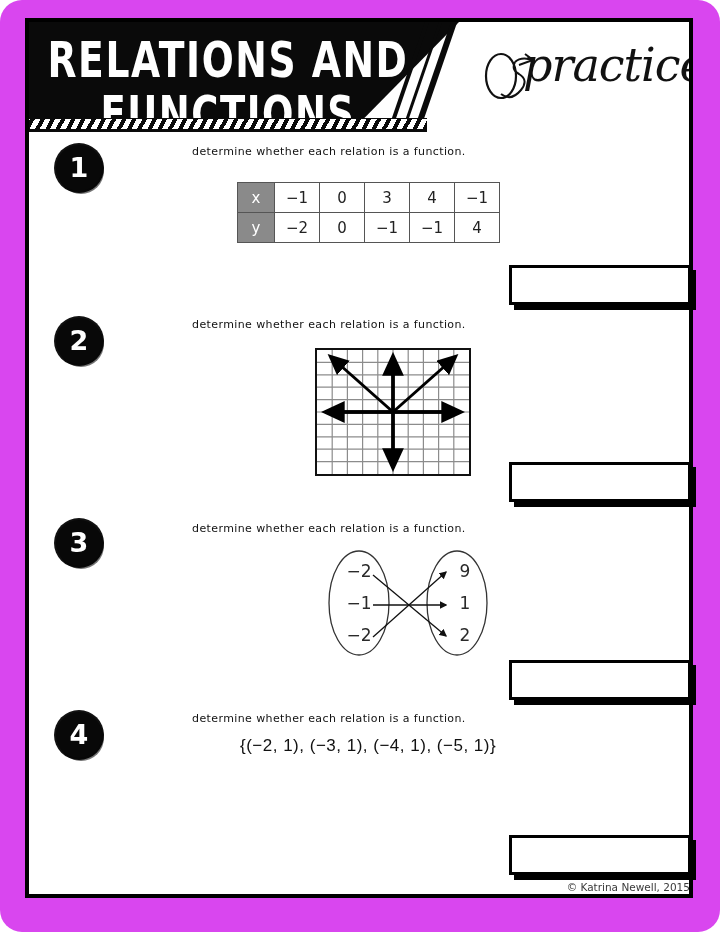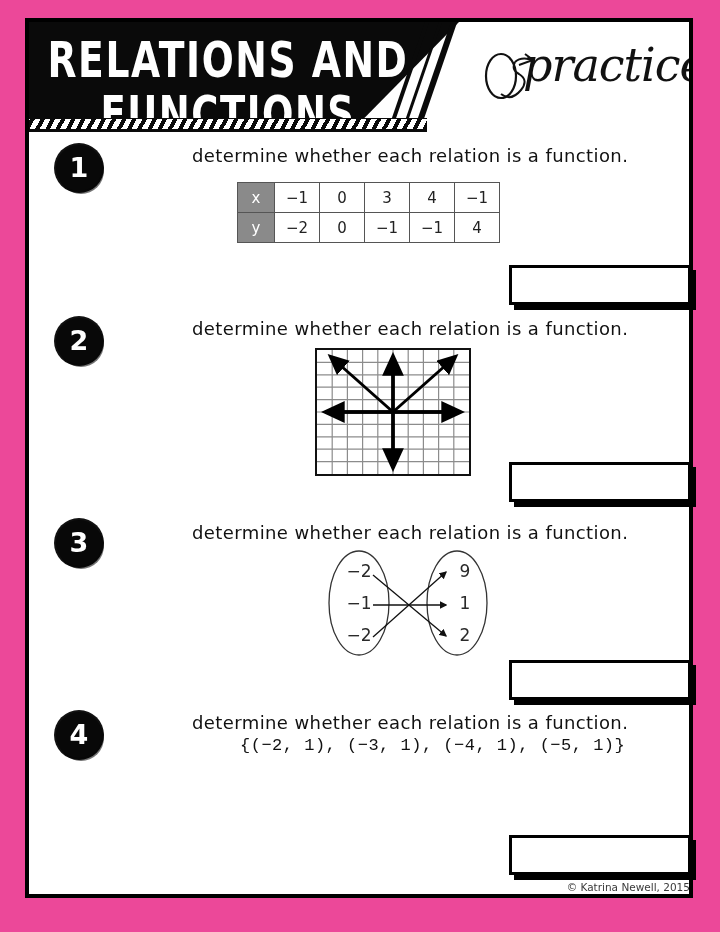--- a/index.html
+++ b/index.html
@@ -7,22 +7,23 @@
     padding: 0;
     background: #ffffff;
   }
   body {
     font-family: "DejaVu Sans", sans-serif;
   }
   #page {
     position: relative;
     width: 720px;
     height: 932px;
-    background: #ec4899;
+    background: #d946ef;
     overflow: hidden;
+    border-radius: 22px;
   }
   
   .page-frame {
     position: absolute;
     left: 25px;
     top: 18px;
     width: 668px;
     height: 880px;
     border: 4px solid #000;
     box-sizing: border-box;
@@ -133,21 +134,21 @@
     font-family: "DejaVu Sans", sans-serif;
     font-weight: bold;
     font-size: 27px;
     text-align: center;
     line-height: 46px;
     box-shadow: 2px 3px 0 rgba(0,0,0,0.55), 0 0 0 2px #111;
   }
   .qprompt {
     position: absolute;
     font-family: "DejaVu Sans", sans-serif;
-    font-size: 18px;
+    font-size: 11px;
     color: #111;
     letter-spacing: 0.4px;
     white-space: nowrap;
   }
 
   
   .answer-box {
     position: absolute;
     width: 182px;
     height: 40px;
@@ -192,21 +193,21 @@
   
   .mapping-wrap {
     position: absolute;
     width: 200px;
     height: 108px;
   }
 
   
   .set-line {
     position: absolute;
-    font-family: Liberation Mono, monospace;
+    font-family: Liberation Sans, sans-serif;
     font-size: 17px;
     color: #111;
     letter-spacing: 0.5px;
     white-space: nowrap;
   }
 
   
   .footer-credit {
     position: absolute;
     right: 30px;

